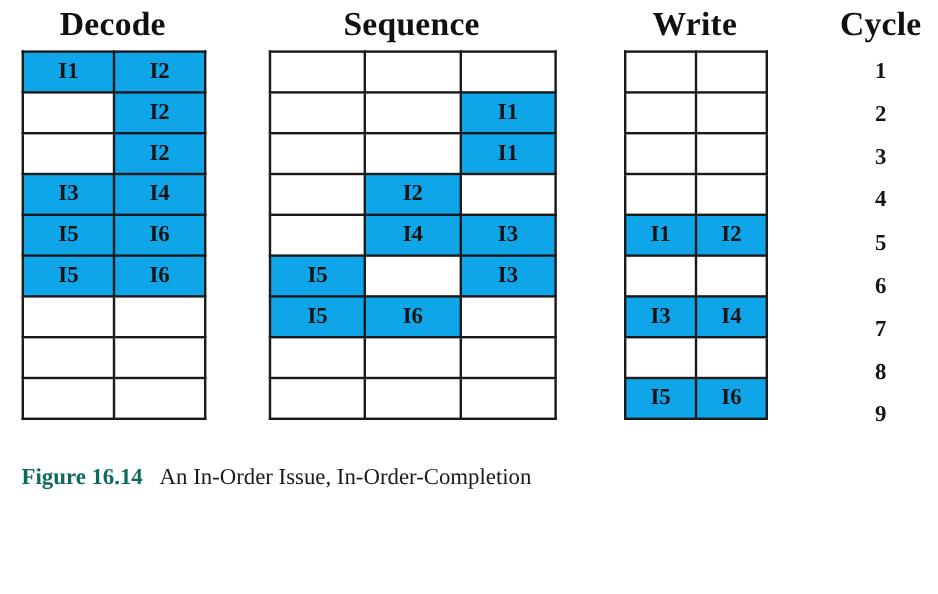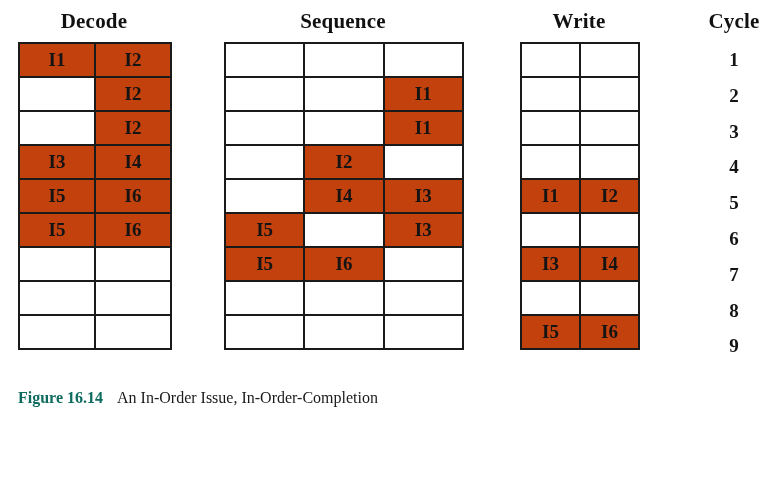--- a/index.html
+++ b/index.html
@@ -22,21 +22,21 @@
   }
 
   
   .stage {
     position: absolute;
     top: 8px;
   }
   .stage-title {
     text-align: center;
     font-weight: bold;
-    font-size: 21px;
+    font-size: 28px;
     line-height: 26px;
     color: #111111;
     letter-spacing: 0.2px;
     height: 26px;
     white-space: nowrap;
   }
   .grid {
     margin-top: 8px;
     border-collapse: collapse;
     table-layout: fixed;
@@ -46,21 +46,21 @@
     height: 32px;
     padding: 0;
     text-align: center;
     vertical-align: middle;
     font-weight: bold;
     font-size: 19px;
     color: #141414;
     background: #ffffff;
   }
   .grid td.filled {
-    background: #c2410c;
+    background: #0ea5e9;
   }
 
   
   #stage-decode { left: 18px; width: 152px; }
   #stage-decode .grid { width: 152px; }
   #stage-decode .grid col { width: 76px; }
 
   #stage-execute { left: 224px; width: 238px; }
   #stage-execute .grid { width: 238px; }
   #stage-execute .grid col { width: 79.33px; }
@@ -91,21 +91,21 @@
     color: #141414;
     text-align: center;
   }
 
   
   #caption {
     position: absolute;
     left: 18px;
     top: 383px;
     width: 740px;
-    font-size: 16px;
+    font-size: 19px;
     line-height: 30px;
     color: #1a1a1a;
   }
   #caption .fig-label {
     font-weight: bold;
     color: #0d6b5d;
   }
   #caption .fig-gap { display: inline-block; width: 14px; }
 </style>
 </head>

